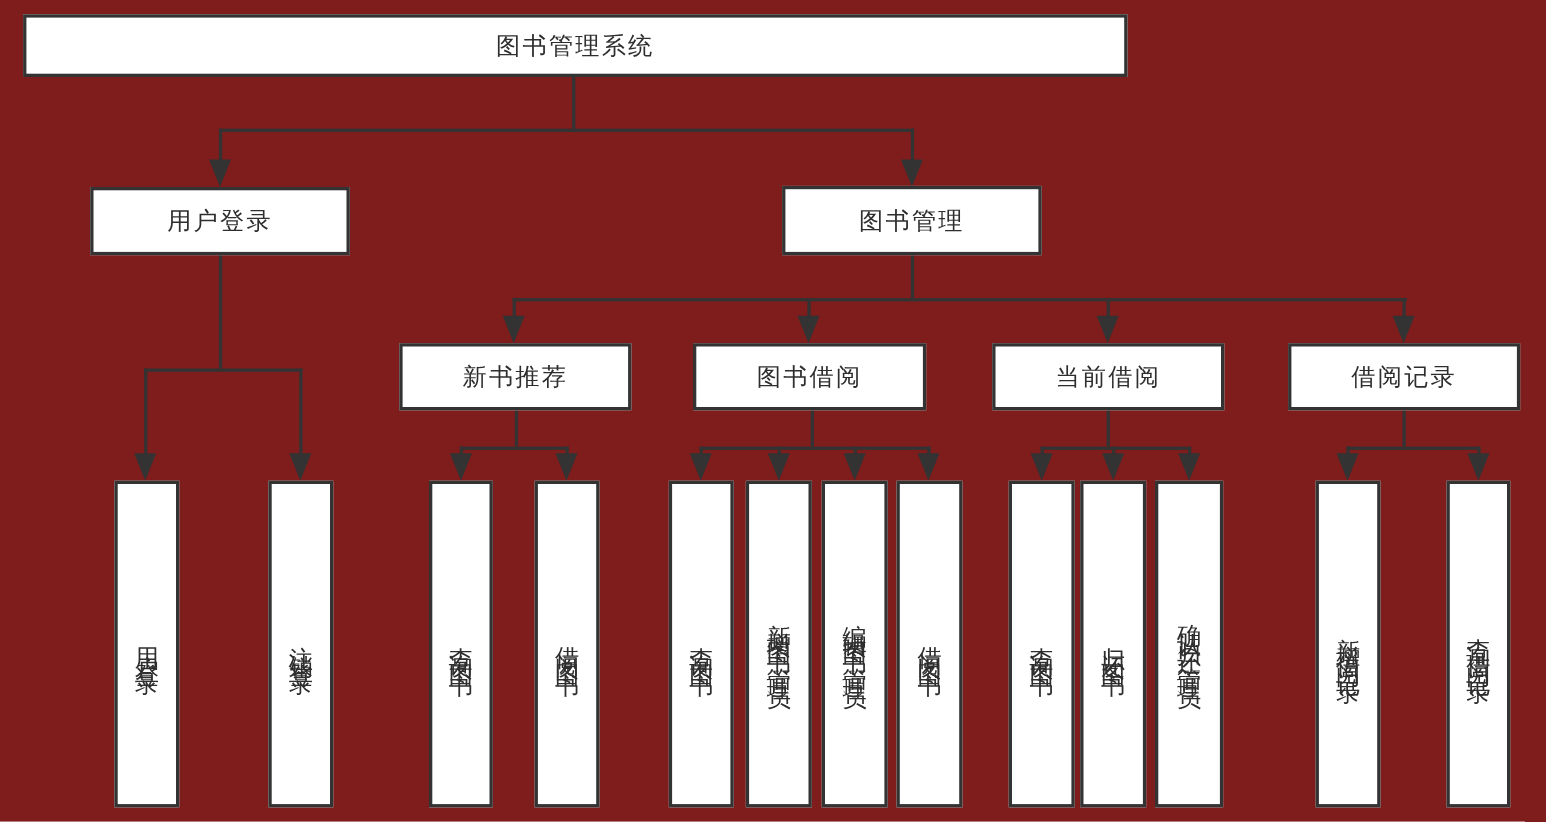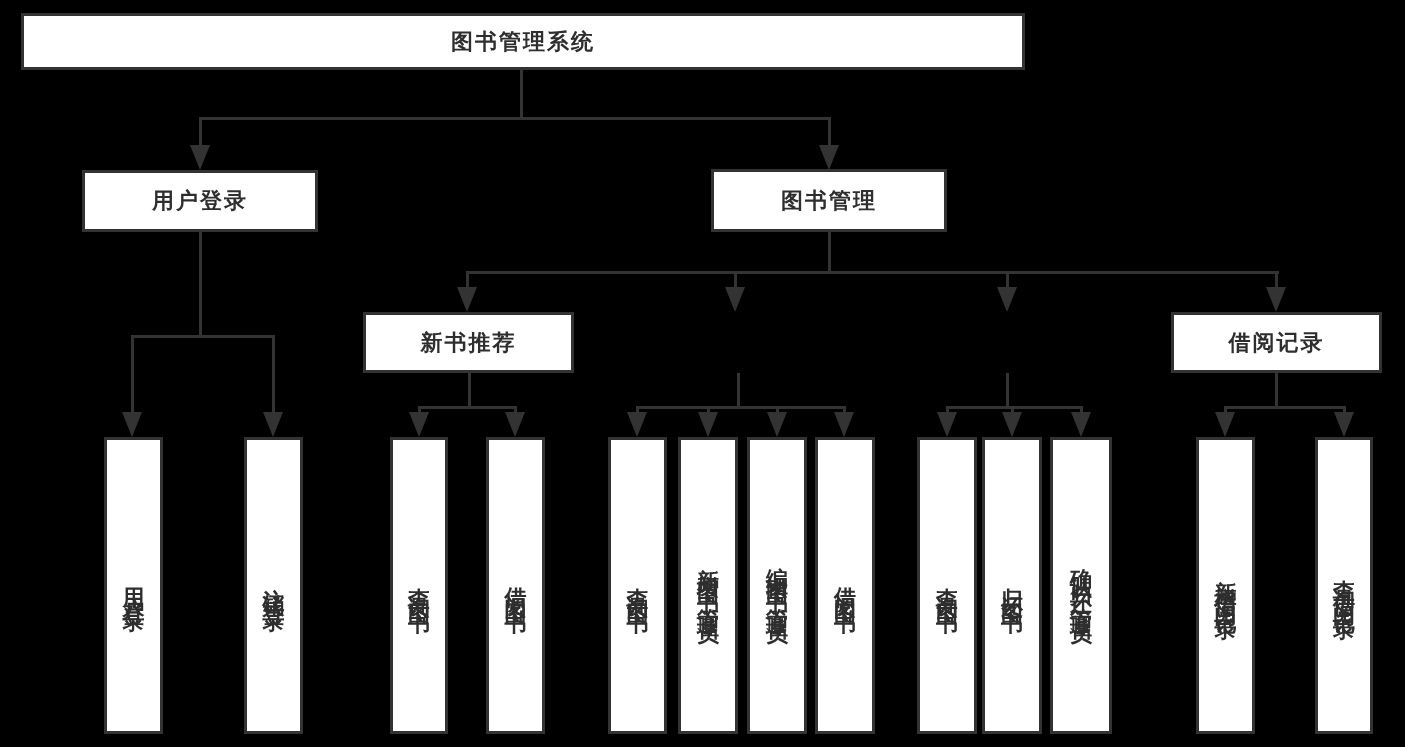--- a/index.html
+++ b/index.html
@@ -1,19 +1,19 @@
 <!DOCTYPE html>
 <html><head>
 <meta charset="utf-8">
 <style>
   html,body{margin:0;padding:0;background:#ffffff;}
   .stage{
-    position:relative;width:1405px;height:747px;background:#000000;
+    position:relative;width:1405px;height:747px;background:#7f1d1d;
     font-family:"Liberation Sans","DejaVu Sans",sans-serif;
-    color:#2e2e2e;overflow:hidden;font-weight:bold;
+    color:#2e2e2e;overflow:hidden;
   }
   .box{
     position:absolute;box-sizing:border-box;
     border:3px solid #333333;background:#ffffff;
     display:flex;align-items:center;justify-content:center;
     font-size:22px;letter-spacing:2px;color:#2e2e2e;
   }
   .vbox{
     writing-mode:vertical-rl;text-orientation:mixed;
     letter-spacing:8px;font-size:22px;
@@ -104,20 +104,26 @@
   <div class="box" style="left:82px;top:170px;width:236px;height:62px">
     <span>用户登录</span>
   </div>
   <div class="box" style="left:363px;top:312px;width:211px;height:61px">
     <span>新书推荐</span>
   </div>
 
   <div class="box" style="left:711px;top:169px;width:236px;height:63px">
     <span>图书管理</span>
   </div>
+  <div class="box" style="left:630px;top:312px;width:212px;height:61px">
+    <span>图书借阅</span>
+  </div>
+  <div class="box" style="left:902px;top:312px;width:211px;height:61px">
+    <span>当前借阅</span>
+  </div>
   <div class="box" style="left:1171px;top:312px;width:211px;height:61px">
     <span>借阅记录</span>
   </div>
 
   <div class="box vbox" style="left:104px;top:437px;width:59px;height:297px">
     <span>用户登录</span>
   </div>
   <div class="box vbox" style="left:244px;top:437px;width:59px;height:297px">
     <span>注销登录</span>
   </div>

